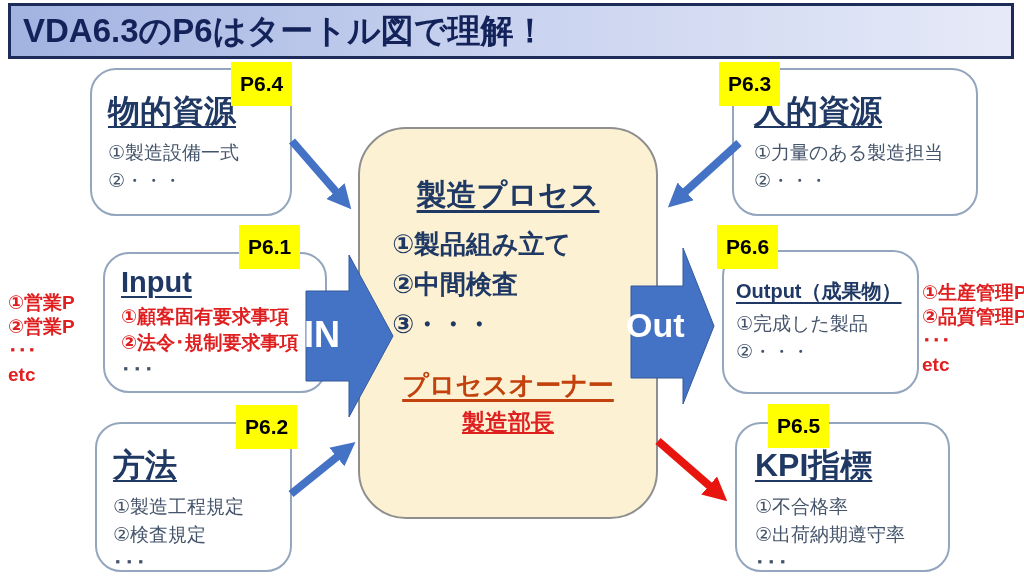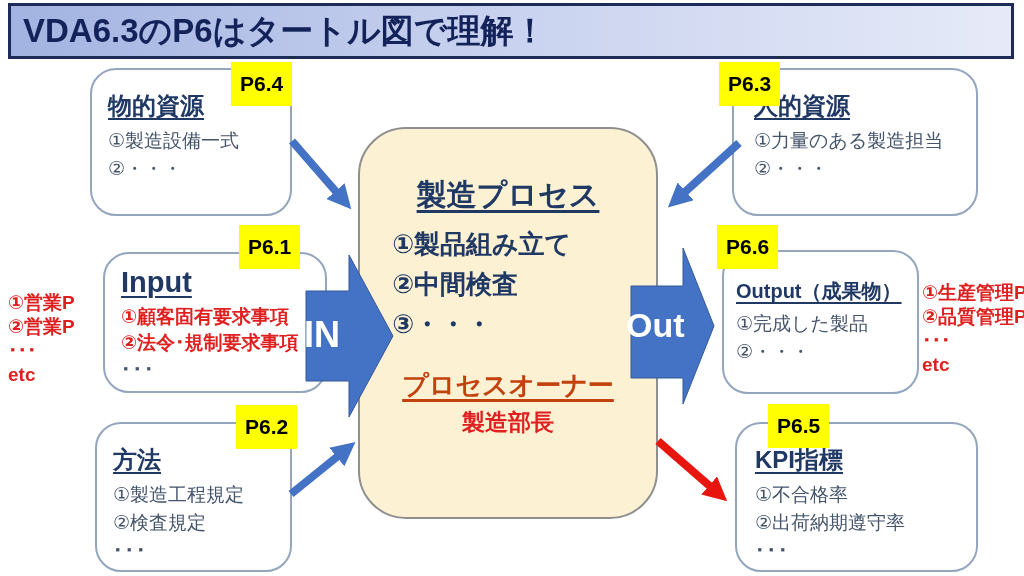--- a/index.html
+++ b/index.html
@@ -14,23 +14,23 @@
   .header .t{font-size:33px;font-weight:bold;color:#13235a;padding-left:12px;white-space:nowrap;}
 
   
   .box{position:absolute;background:#fff;border:2px solid #93a6bd;border-radius:26px;
        box-sizing:border-box;z-index:1;}
   #box-p64{left:90px;top:68px;width:202px;height:148px;padding:20px 0 0 16px;}
   #box-p61{left:103px;top:252px;width:224px;height:141px;padding:12px 0 0 16px;}
   #box-p62{left:95px;top:422px;width:197px;height:150px;padding:20px 0 0 16px;}
   #box-p63{left:732px;top:68px;width:246px;height:148px;padding:20px 0 0 20px;}
   #box-p66{left:722px;top:250px;width:197px;height:144px;padding:26px 0 0 12px;}
-  #box-p65{left:735px;top:422px;width:243px;height:150px;padding:20px 0 0 18px;}
+  #box-p65{left:735px;top:422px;width:215px;height:150px;padding:20px 0 0 18px;}
 
-  .box-title{font-size:24px;font-weight:bold;color:#1f3864;display:inline-block;
+  .box-title{font-size:32px;font-weight:bold;color:#1f3864;display:inline-block;
     text-decoration:underline;text-decoration-thickness:2px;text-underline-offset:4px;
     margin-bottom:5px;white-space:nowrap;}
   #box-p61 .box-title{font-size:29px;}
   #box-p66 .box-title{font-size:20px;}
   .box-line{font-size:19px;color:#44546a;line-height:28px;white-space:nowrap;}
   .box-line.red{color:#e02020;font-weight:bold;line-height:26px;}
   .box-line.dots{font-weight:bold;letter-spacing:2px;}
 
   
   .tag{position:absolute;font-size:21px;font-weight:bold;color:#000;background:#ffff00;
@@ -46,21 +46,21 @@
   .center-box{position:absolute;left:358px;top:127px;width:300px;height:392px;
     background:#fcf2d3;border:2px solid #8f8f8f;border-radius:48px;
     box-sizing:border-box;z-index:2;}
   .center-title{margin-top:46px;text-align:center;font-size:30px;font-weight:bold;color:#1f3864;}
   .center-title span{text-decoration:underline;text-decoration-thickness:2.5px;text-underline-offset:5px;}
   .center-items{margin:8px 0 0 32px;}
   .center-item{font-size:26px;font-weight:bold;color:#1f3864;line-height:40px;white-space:nowrap;}
   .owner{margin-top:24px;text-align:center;}
   .owner-title{font-size:26px;font-weight:bold;color:#c2410c;display:inline-block;
     text-decoration:underline;text-decoration-thickness:2.5px;text-underline-offset:5px;}
-  .owner-name{font-size:23px;font-weight:bold;color:#e02020;margin-top:4px;}
+  .owner-name{font-size:23px;font-weight:bold;color:#e02020;margin-top:4px;text-decoration:underline;}
 
   
   .arrows{position:absolute;left:0;top:0;width:1024px;height:576px;z-index:3;pointer-events:none;}
   .flow-label{position:absolute;z-index:4;color:#fff;font-weight:bold;text-align:left;
     pointer-events:none;white-space:nowrap;}
   #in-label{left:304px;top:314px;width:48px;font-size:36px;}
   #out-label{left:626px;top:306px;width:62px;font-size:34px;}
 
   
   .side-note{position:absolute;font-size:19px;font-weight:bold;color:#e02020;

